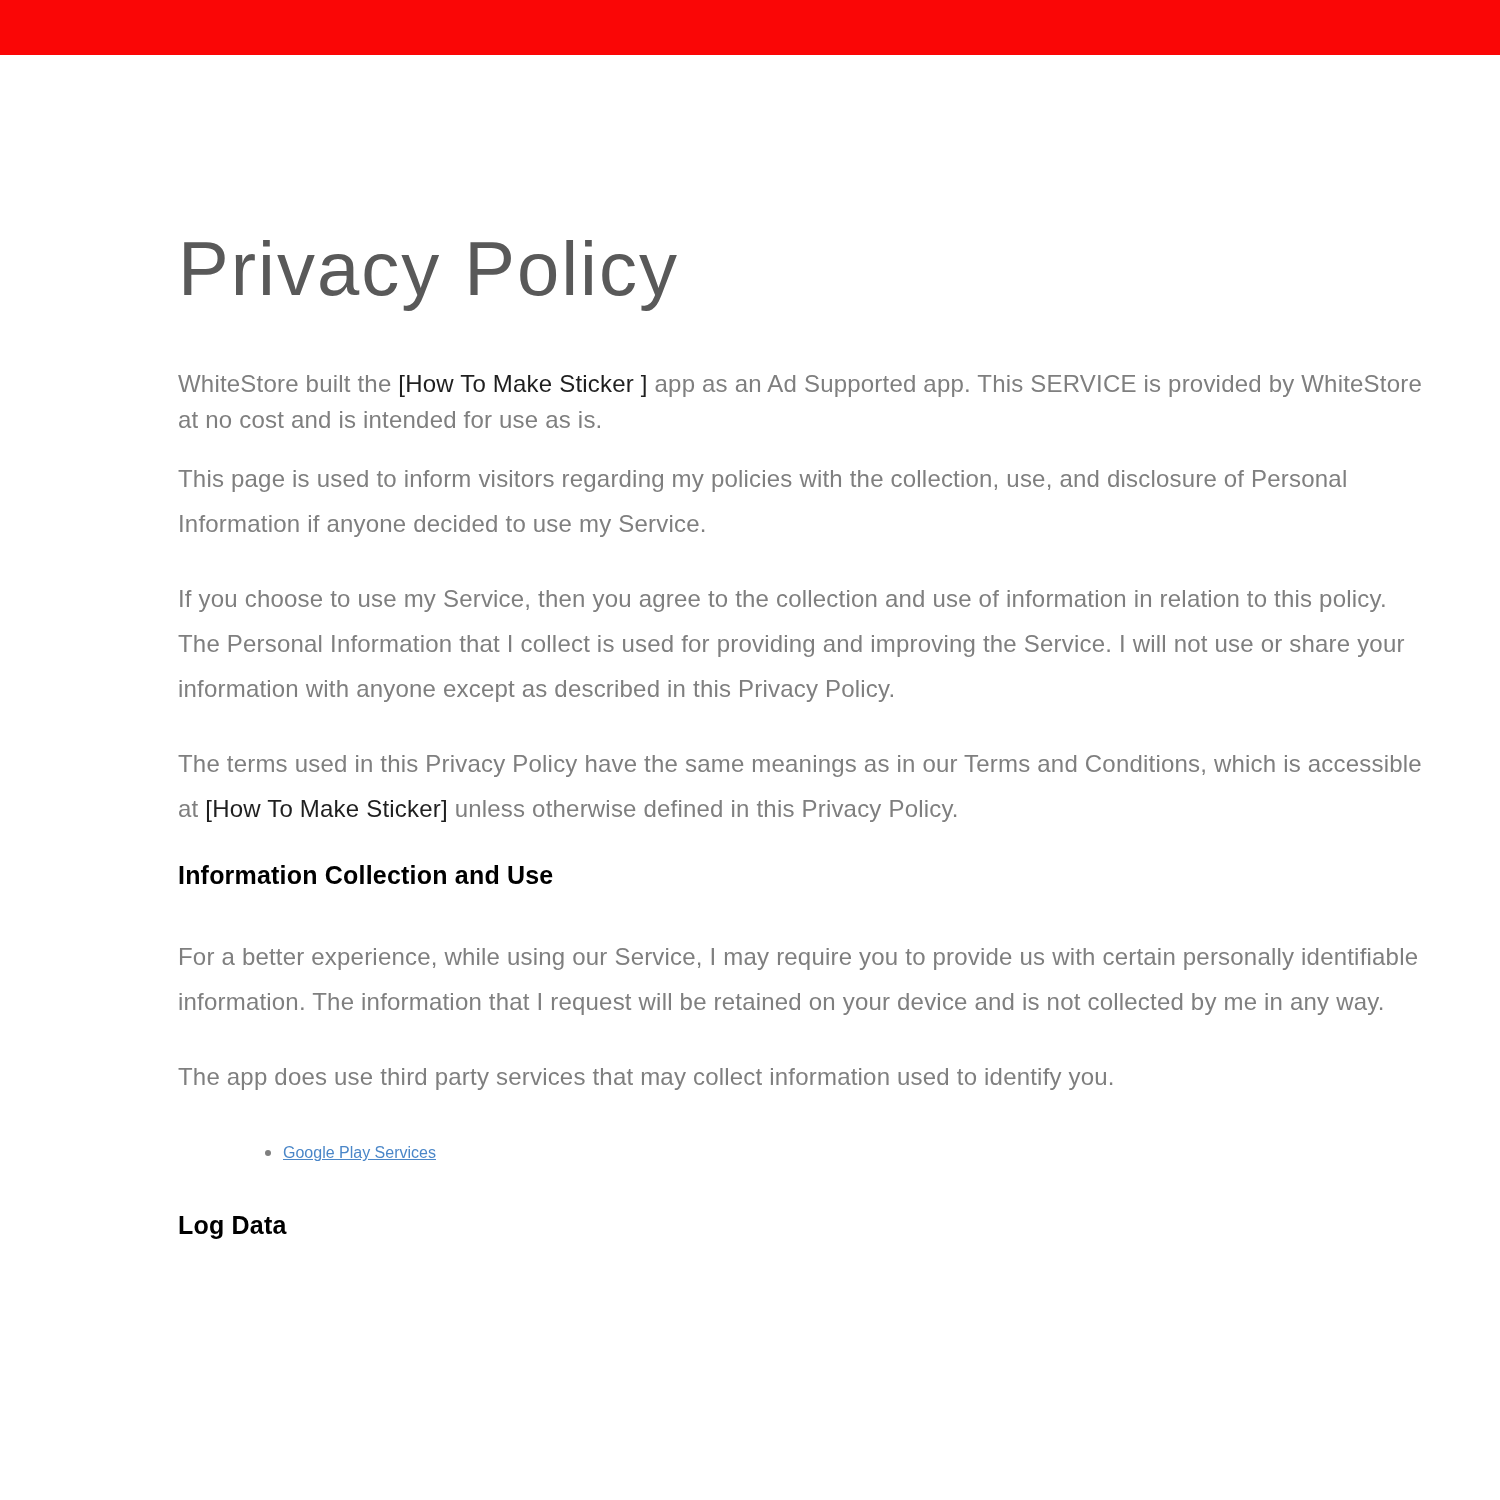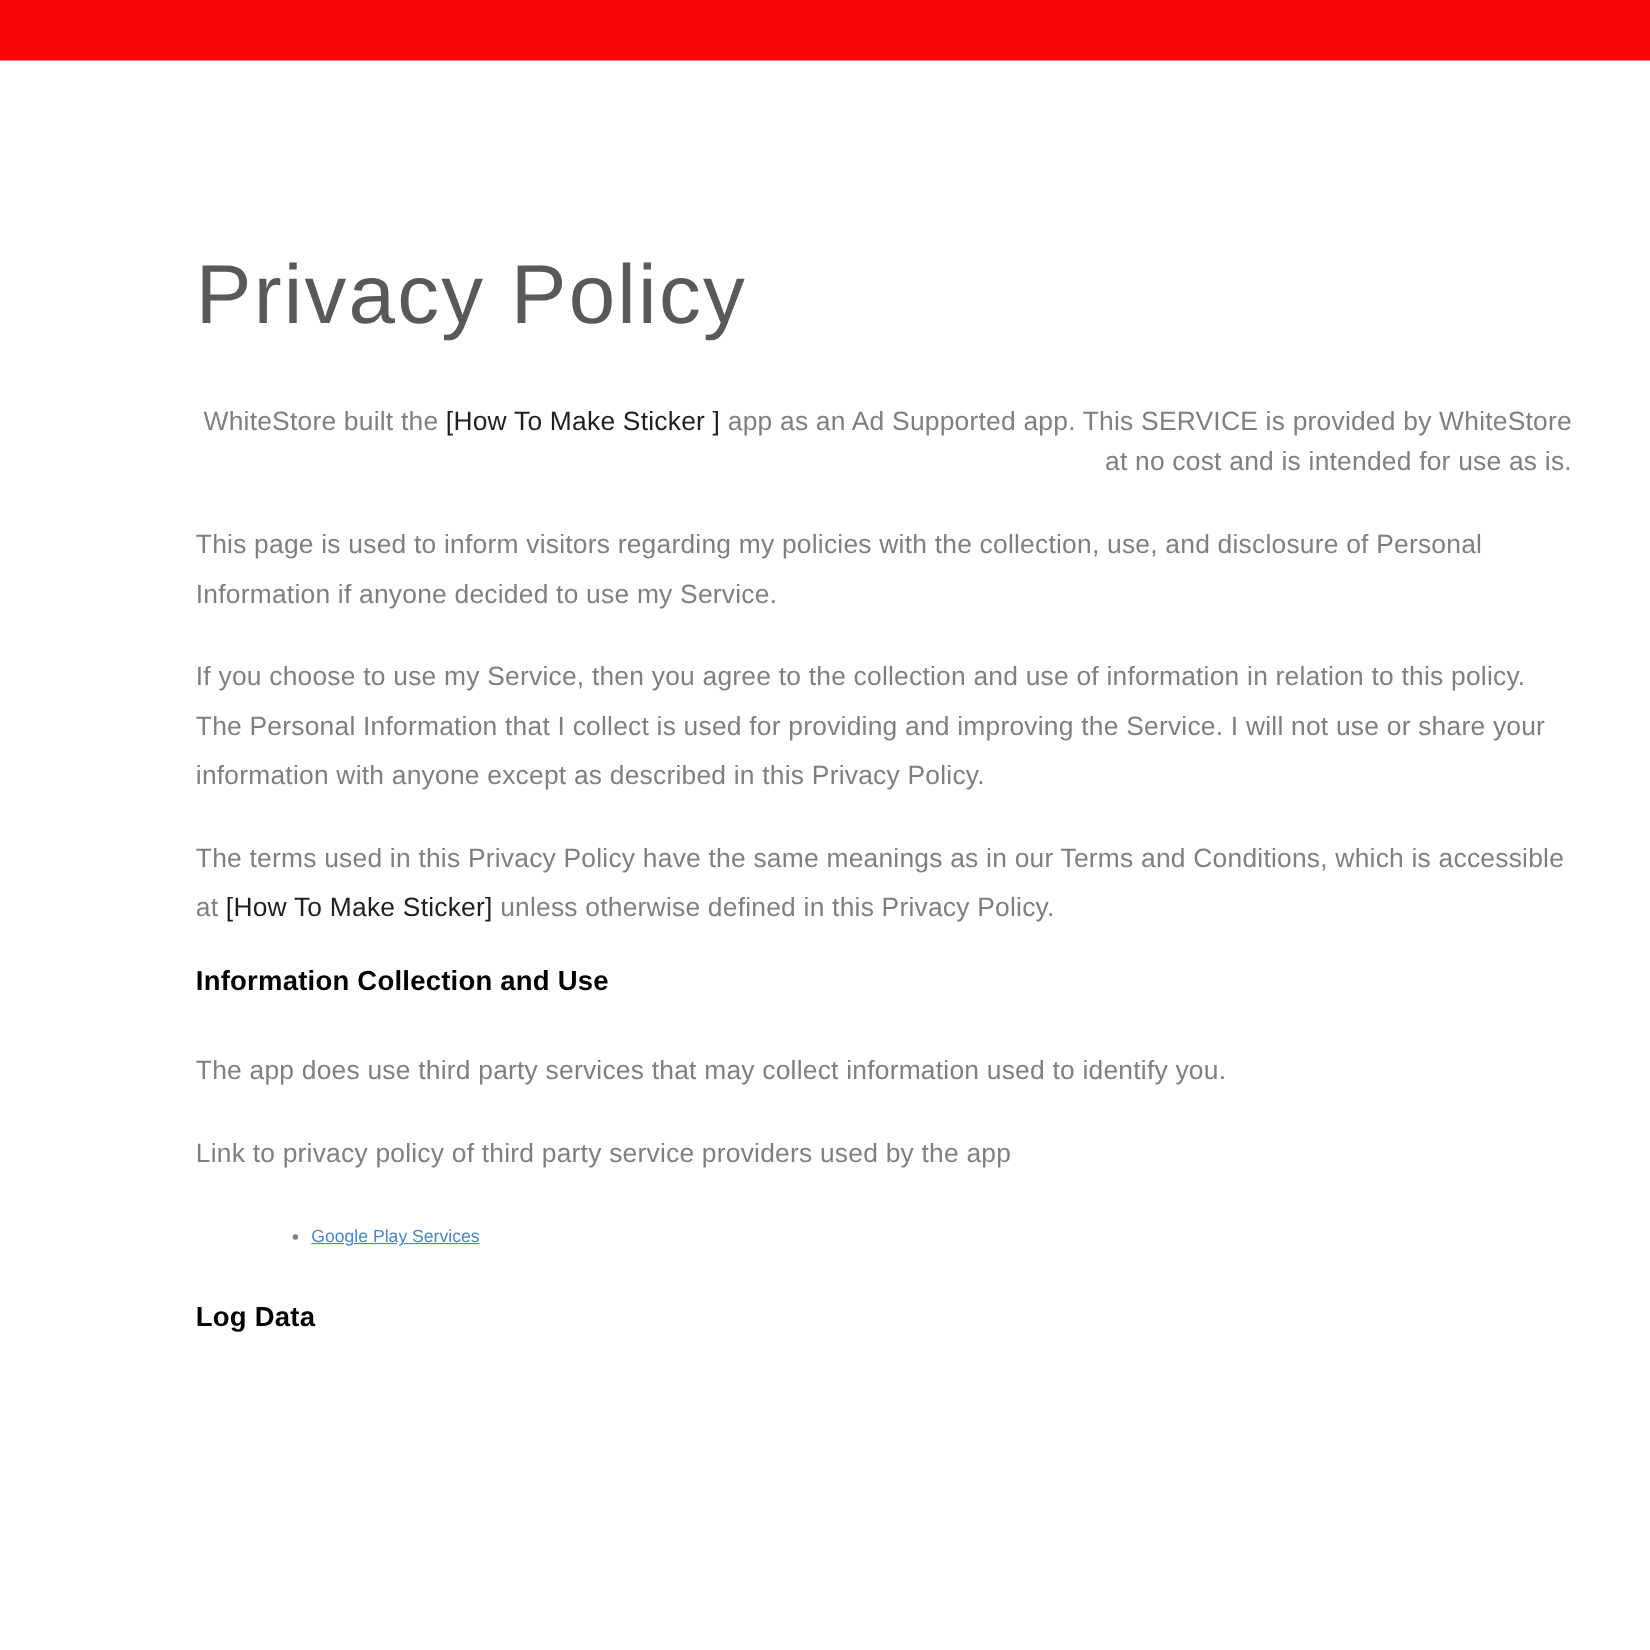--- a/index.html
+++ b/index.html
@@ -30,22 +30,21 @@
   }
   p {
     font-size: 24px;
     line-height: 45px;
     color: #7f7f7f;
     letter-spacing: 0.2px;
     margin: 0 0 30px 0;
   }
   p.tight {
     line-height: 36px;
-    margin-bottom: 35px;
-    text-align: right;
+    margin-bottom: 18px;
   }
   .dark {
     color: #1f1f1f;
   }
   h2 {
     font-size: 25px;
     font-weight: 700;
     color: #000000;
     letter-spacing: 0.2px;
     margin: 6px 0 44px 0;
@@ -81,24 +80,24 @@
   <p class="tight"><span>WhiteStore built the </span><span class="dark">[How To Make Sticker ]</span><span> app as an Ad Supported app. This SERVICE is provided by WhiteStore at no cost and is intended for use as is.</span></p>
 
   <p>This page is used to inform visitors regarding my policies with the collection, use, and disclosure of Personal Information if anyone decided to use my Service.</p>
 
   <p>If you choose to use my Service, then you agree to the collection and use of information in relation to this policy. The Personal Information that I collect is used for providing and improving the Service. I will not use or share your information with anyone except as described in this Privacy Policy.</p>
 
   <p><span>The terms used in this Privacy Policy have the same meanings as in our Terms and Conditions, which is accessible at </span><span class="dark">[How To Make Sticker]</span><span> unless otherwise defined in this Privacy Policy.</span></p>
 
   <h2>Information Collection and Use</h2>
 
+  <p>For a better experience, while using our Service, I may require you to provide us with certain personally identifiable information. The information that I request will be retained on your device and is not collected by me in any way.</p>
 
   <p>The app does use third party services that may collect information used to identify you.</p>
 
-  <p>Link to privacy policy of third party service providers used by the app</p>
 
   <ul>
     <li><a href="#">Google Play Services</a></li>
   </ul>
 
   <h2>Log Data</h2>
 
 
 </main>
 

